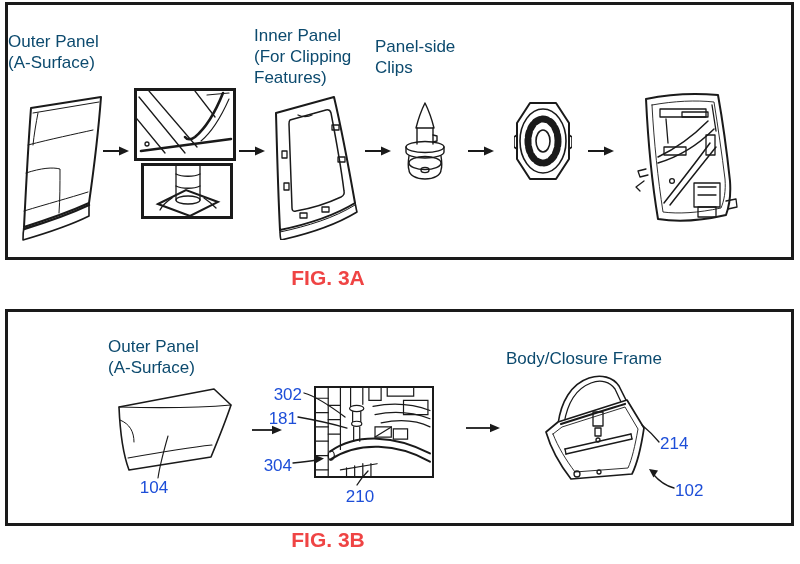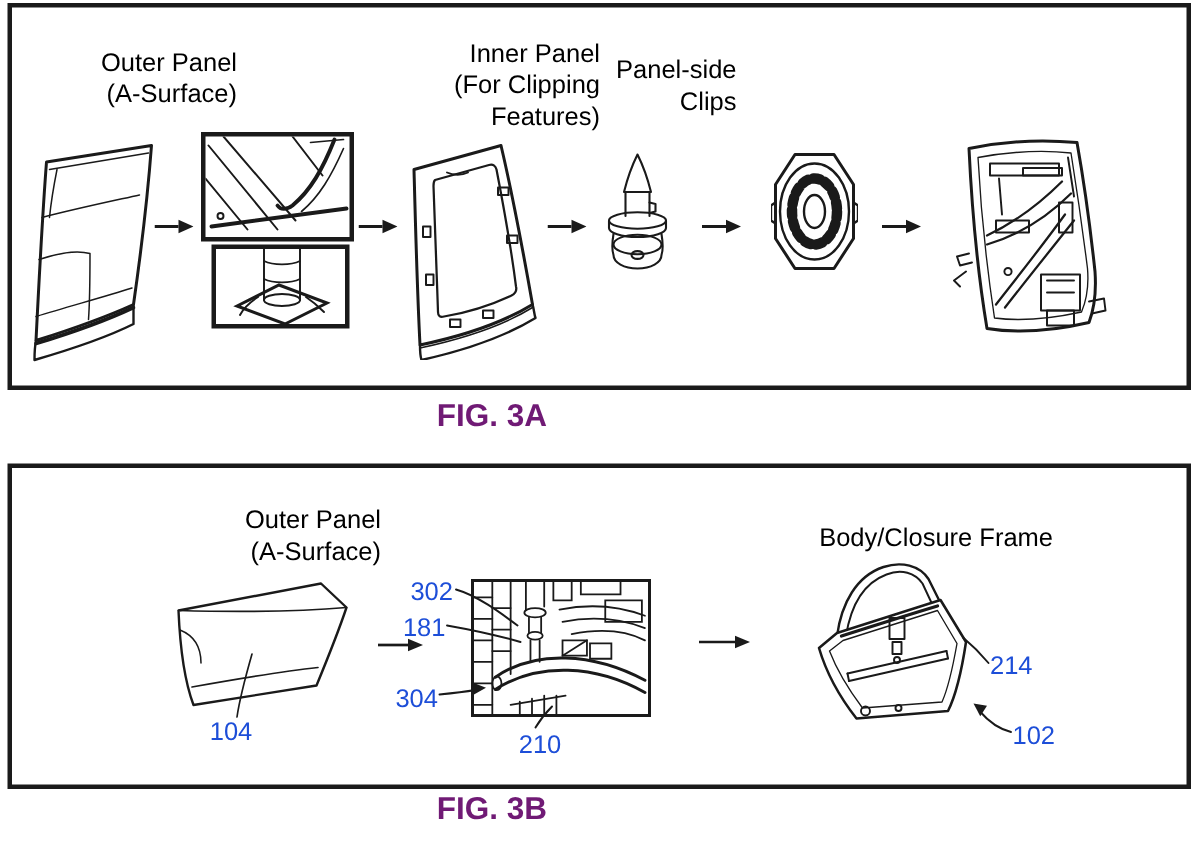--- a/index.html
+++ b/index.html
@@ -1,24 +1,24 @@
 <!DOCTYPE html>
 <html><head>
 <meta charset="utf-8">
 <style>
   html,body{margin:0;padding:0;background:#fff;}
   .page{position:relative;width:800px;height:564px;background:#ffffff;overflow:hidden;
         font-family:"Liberation Sans",sans-serif;color:#111;}
   .figbox{position:absolute;border:3px solid #1a1a1a;background:#fff;box-sizing:border-box;}
   .abs{position:absolute;}
-  .stage-label{position:absolute;text-align:right;white-space:pre-line;
-               font-size:17px;line-height:21px;color:#000000;margin-left:16px;}
+  .stage-label{position:absolute;text-align:left;white-space:pre-line;
+               font-size:17px;line-height:21px;color:#0c4a6e;}
   .refnum{position:absolute;font-size:17px;line-height:19px;color:#1d4ed8;}
   .caption{position:absolute;left:0;width:656px;text-align:center;font-weight:bold;
-           font-size:21px;color:#701a75;}
+           font-size:21px;color:#ef4444;}
   .subframe{position:absolute;border:3px solid #1a1a1a;box-sizing:border-box;background:#fff;}
   .subframe-thin{position:absolute;border:2px solid #1a1a1a;box-sizing:border-box;background:#fff;}
   svg{display:block;}
   svg path,svg line,svg ellipse,svg rect,svg circle{vector-effect:non-scaling-stroke;}
 </style>
 </head>
 <body>
 
 <div class="page">
 

